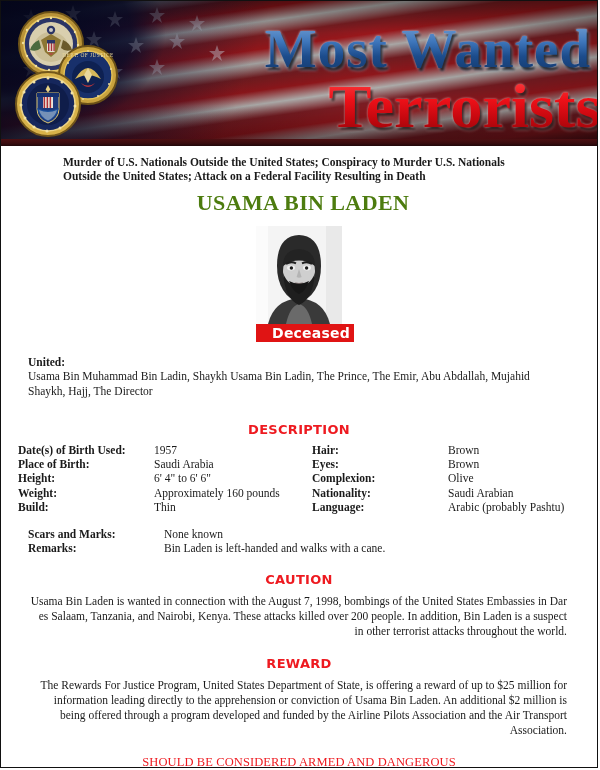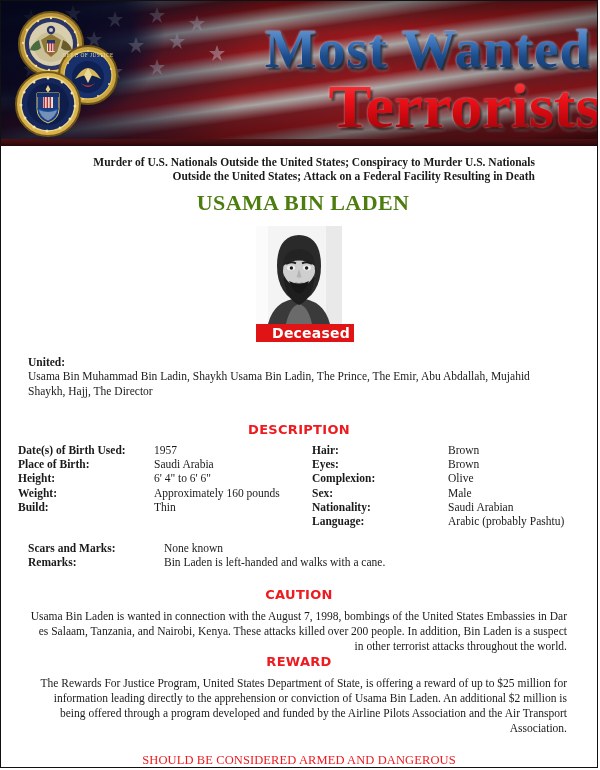--- a/index.html
+++ b/index.html
@@ -131,21 +131,21 @@
     filter: drop-shadow(2px 3px 1px rgba(0,0,0,0.7)) drop-shadow(0 0 1px rgba(255,190,190,0.75));
     white-space: nowrap;
     transform: scaleX(1.04);
   }
 
   
   .content {
     padding: 0 0 0 0;
   }
   .charges {
-    text-align: right;
+    text-align: left;
     font-size: 11.5px;
     font-weight: bold;
     line-height: 14px;
     color: #1a1a1a;
     margin: 9px 62px 0 62px;
   }
   .subject-name {
     text-align: center;
     color: #4d7c0f;
     font-weight: bold;
@@ -197,21 +197,21 @@
   .section-head {
     text-align: center;
     color: #ee1a20;
     font-family: "DejaVu Sans", sans-serif;
     font-weight: bold;
     font-size: 13px;
     letter-spacing: 0.3px;
   }
   .sh-description { margin-top: 24px; }
   .sh-caution { margin-top: 17px; }
-  .sh-reward { }
+  .sh-reward { margin-top: 17px; }
 
   .desc-grid {
     display: flex;
     margin: 6px 0 0 0;
     font-size: 11.5px;
     color: #1a1a1a;
   }
   .desc-col { display: block; }
   .desc-col.left { width: 300px; padding-left: 17px; box-sizing: border-box; }
   .desc-col.right { width: 298px; padding-left: 12px; box-sizing: border-box; }
@@ -439,24 +439,20 @@
         </div>
         <div class="drow">
           <span class="dlabel">Eyes:</span>
           <span class="dval">Brown</span>
         </div>
         <div class="drow">
           <span class="dlabel">Complexion:</span>
           <span class="dval">Olive</span>
         </div>
         <div class="drow">
-          <span class="dlabel">Sex:</span>
-          <span class="dval">Male</span>
-        </div>
-        <div class="drow">
           <span class="dlabel">Nationality:</span>
           <span class="dval">Saudi Arabian</span>
         </div>
         <div class="drow">
           <span class="dlabel">Language:</span>
           <span class="dval">Arabic (probably Pashtu)</span>
         </div>
       </div>
     </div>
 

